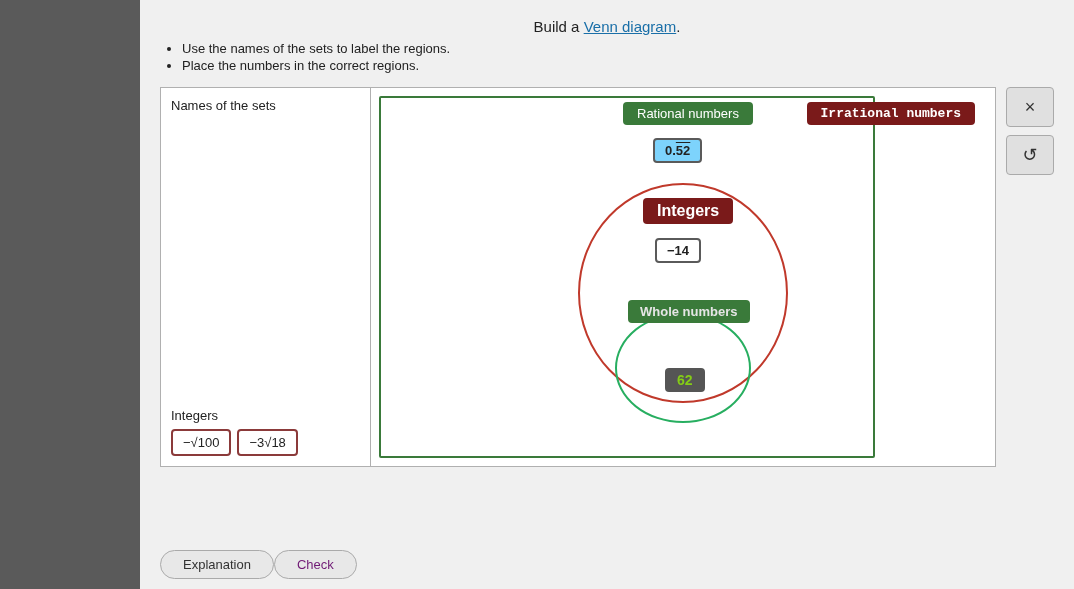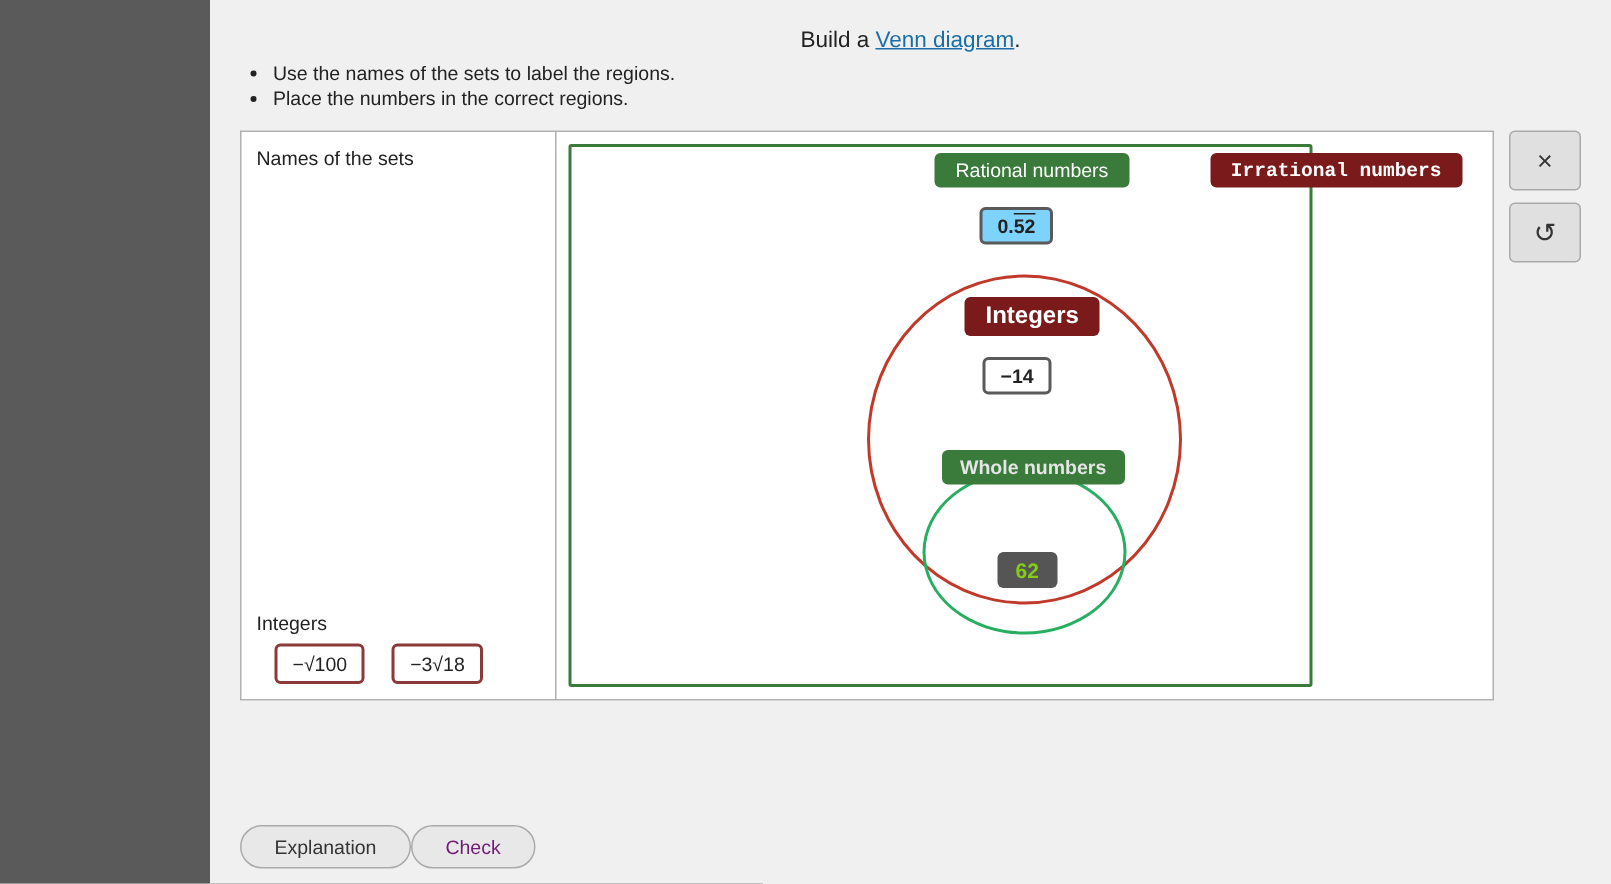--- a/index.html
+++ b/index.html
@@ -101,21 +101,20 @@
     }
 
     .number-tag {
       background: #fff;
       border: 2px solid #8b3a3a;
       border-radius: 4px;
       padding: 4px 10px;
       font-size: 13px;
       color: #222;
       cursor: grab;
-      margin-left: 12px;
     }
 
     .diagram-area {
       flex: 1;
       position: relative;
       display: flex;
       align-items: center;
       justify-content: center;
     }
 

